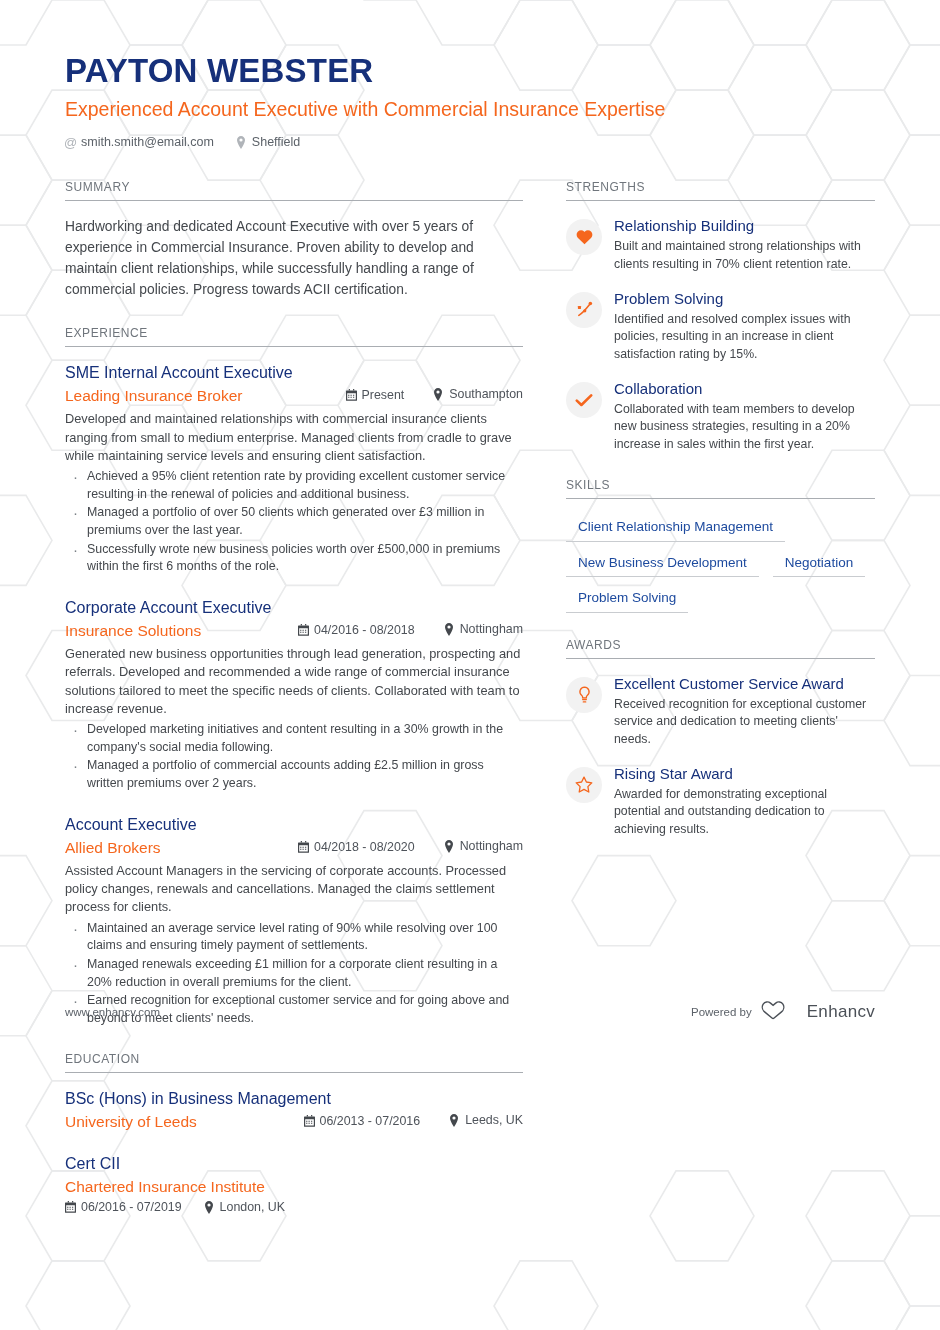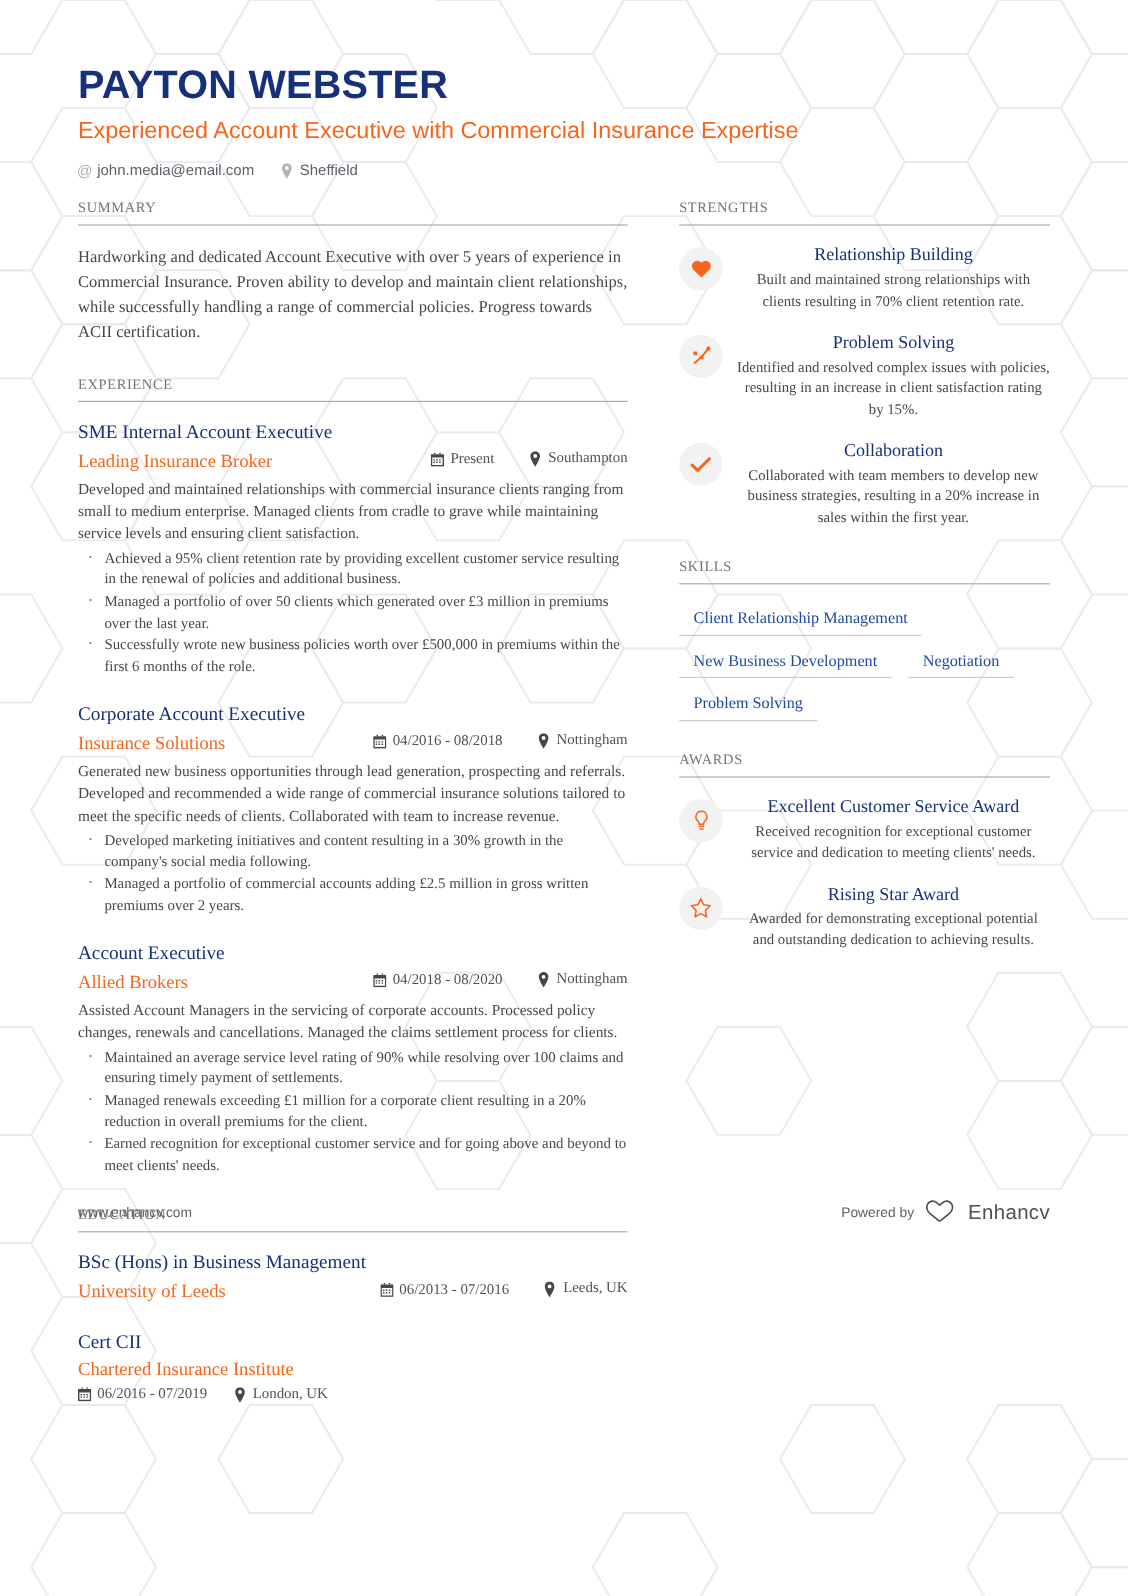--- a/index.html
+++ b/index.html
@@ -73,23 +73,22 @@
   .contact .ic svg { display: block; }
   .at-glyph {
     font-size: 13px;
     color: #b0b4b9;
     line-height: 1;
   }
 
   
   .cols {
     display: flex;
-    margin-top: 17px;
+    margin-top: 31px;
     align-items: flex-start;
-    font-family: Liberation Serif, serif;
   }
   .col-left { width: 458px; flex: 0 0 458px; }
   .col-gap  { width: 43px; flex: 0 0 43px; }
   .col-right { width: 309px; flex: 0 0 309px; }
 
   
   .sec-hd {
     font-size: 12px;
     letter-spacing: 0.55px;
     color: #6f757c;
@@ -194,21 +193,21 @@
     border-radius: 50%;
     background: #f2f2f2;
     display: flex;
     align-items: center;
     justify-content: center;
     color: #f5661d;
     margin-right: 12px;
     margin-top: 2px;
   }
   .sb-icon svg { display: block; }
-  .sb-body { flex: 1 1 auto; text-align: center; }
+  .sb-body { flex: 1 1 auto; }
   .sb-title {
     font-size: 15px;
     color: #16307a;
     line-height: 1.25;
     margin-bottom: 2px;
   }
   .sb-desc {
     font-size: 12.3px;
     line-height: 1.42;
     color: #44484d;
@@ -241,21 +240,21 @@
     color: #5c6269;
   }
   .footer-right {
     display: flex;
     align-items: center;
     gap: 9px;
   }
   .enhancv-logo {
     display: flex;
     align-items: center;
-    gap: 10px;
+    gap: 20px;
     color: #4b5057;
   }
   .enhancv-word {
     font-size: 17px;
     letter-spacing: 0.3px;
     color: #4b5057;
   }
 </style>
 </head>
 <body>
@@ -363,21 +362,21 @@
 <div class="page">
 
   <div>
     <h1 class="hdr-name">PAYTON WEBSTER</h1>
     <div class="hdr-title">Experienced Account Executive with Commercial Insurance Expertise</div>
     <div class="hdr-contacts">
       <div class="contact">
         <span class="ic">
             <span class="at-glyph">@</span>
           </span>
-        <span>john.media@email.com</span>
+        <span>smith.smith@email.com</span>
       </div>
       <div class="contact">
         <span class="ic">
           <svg width="10" height="13" viewBox="0 0 10 13">
               <path fill="currentColor" d="M5 0C2.8 0 1 1.8 1 4c0 3 4 9 4 9s4-6 4-9c0-2.2-1.8-4-4-4zm0 5.6A1.6 1.6 0 1 1 5 2.4a1.6 1.6 0 0 1 0 3.2z"></path>
             </svg>
         </span>
         <span>Sheffield</span>
       </div>
     </div>

